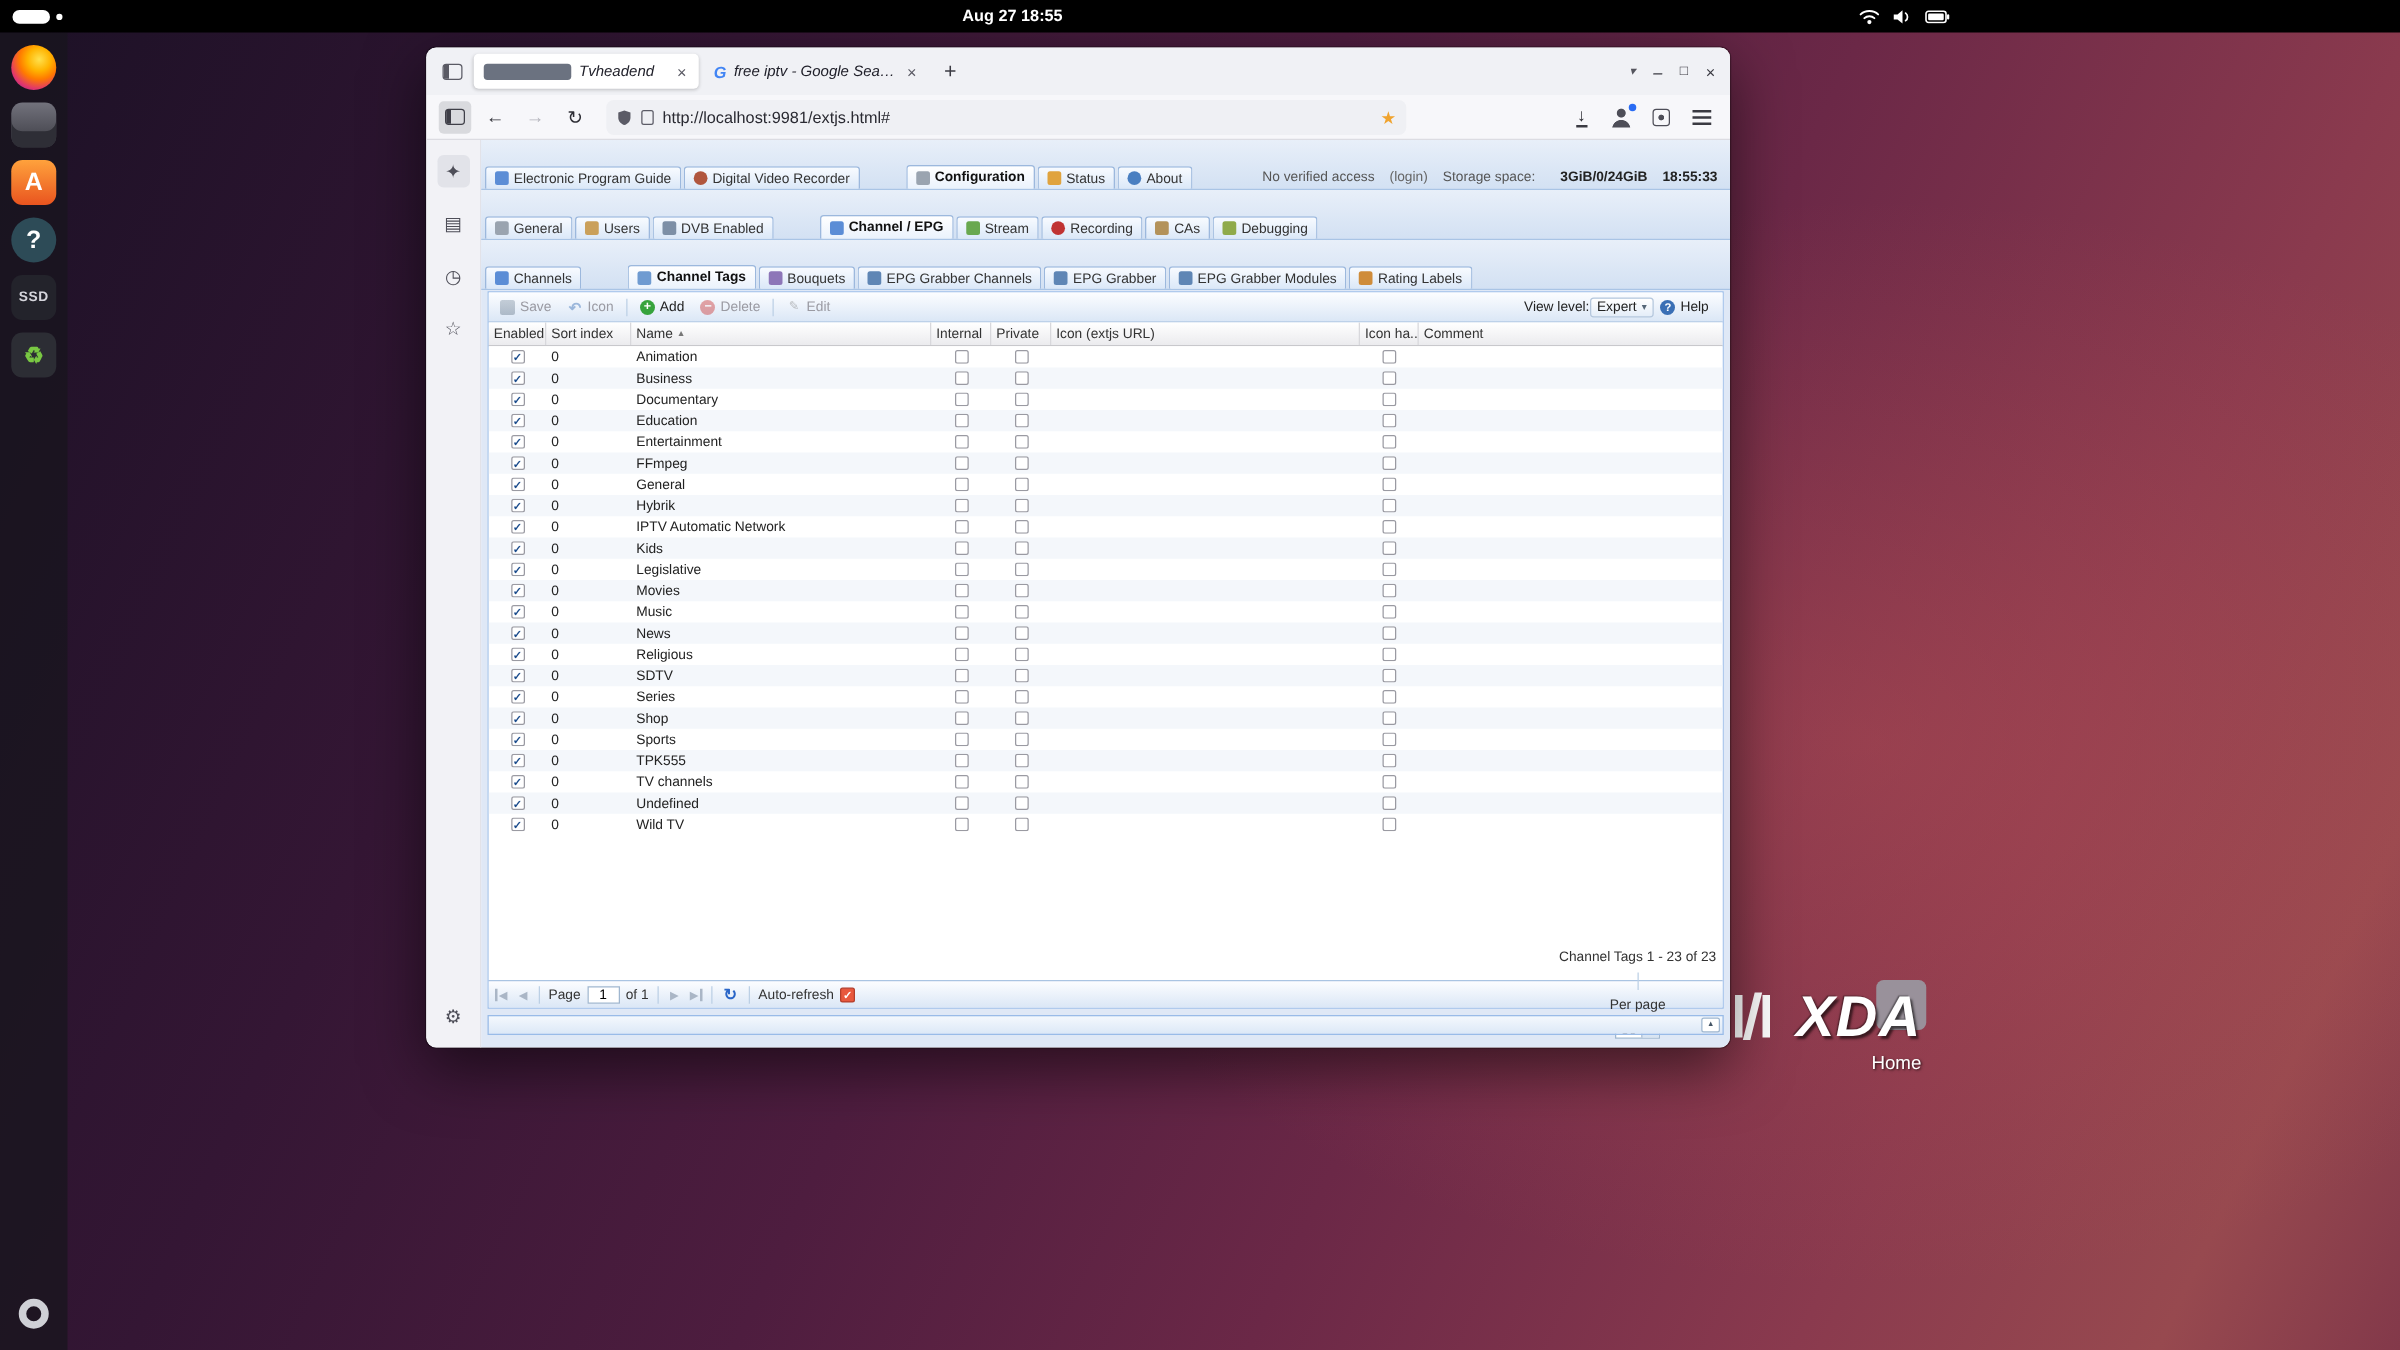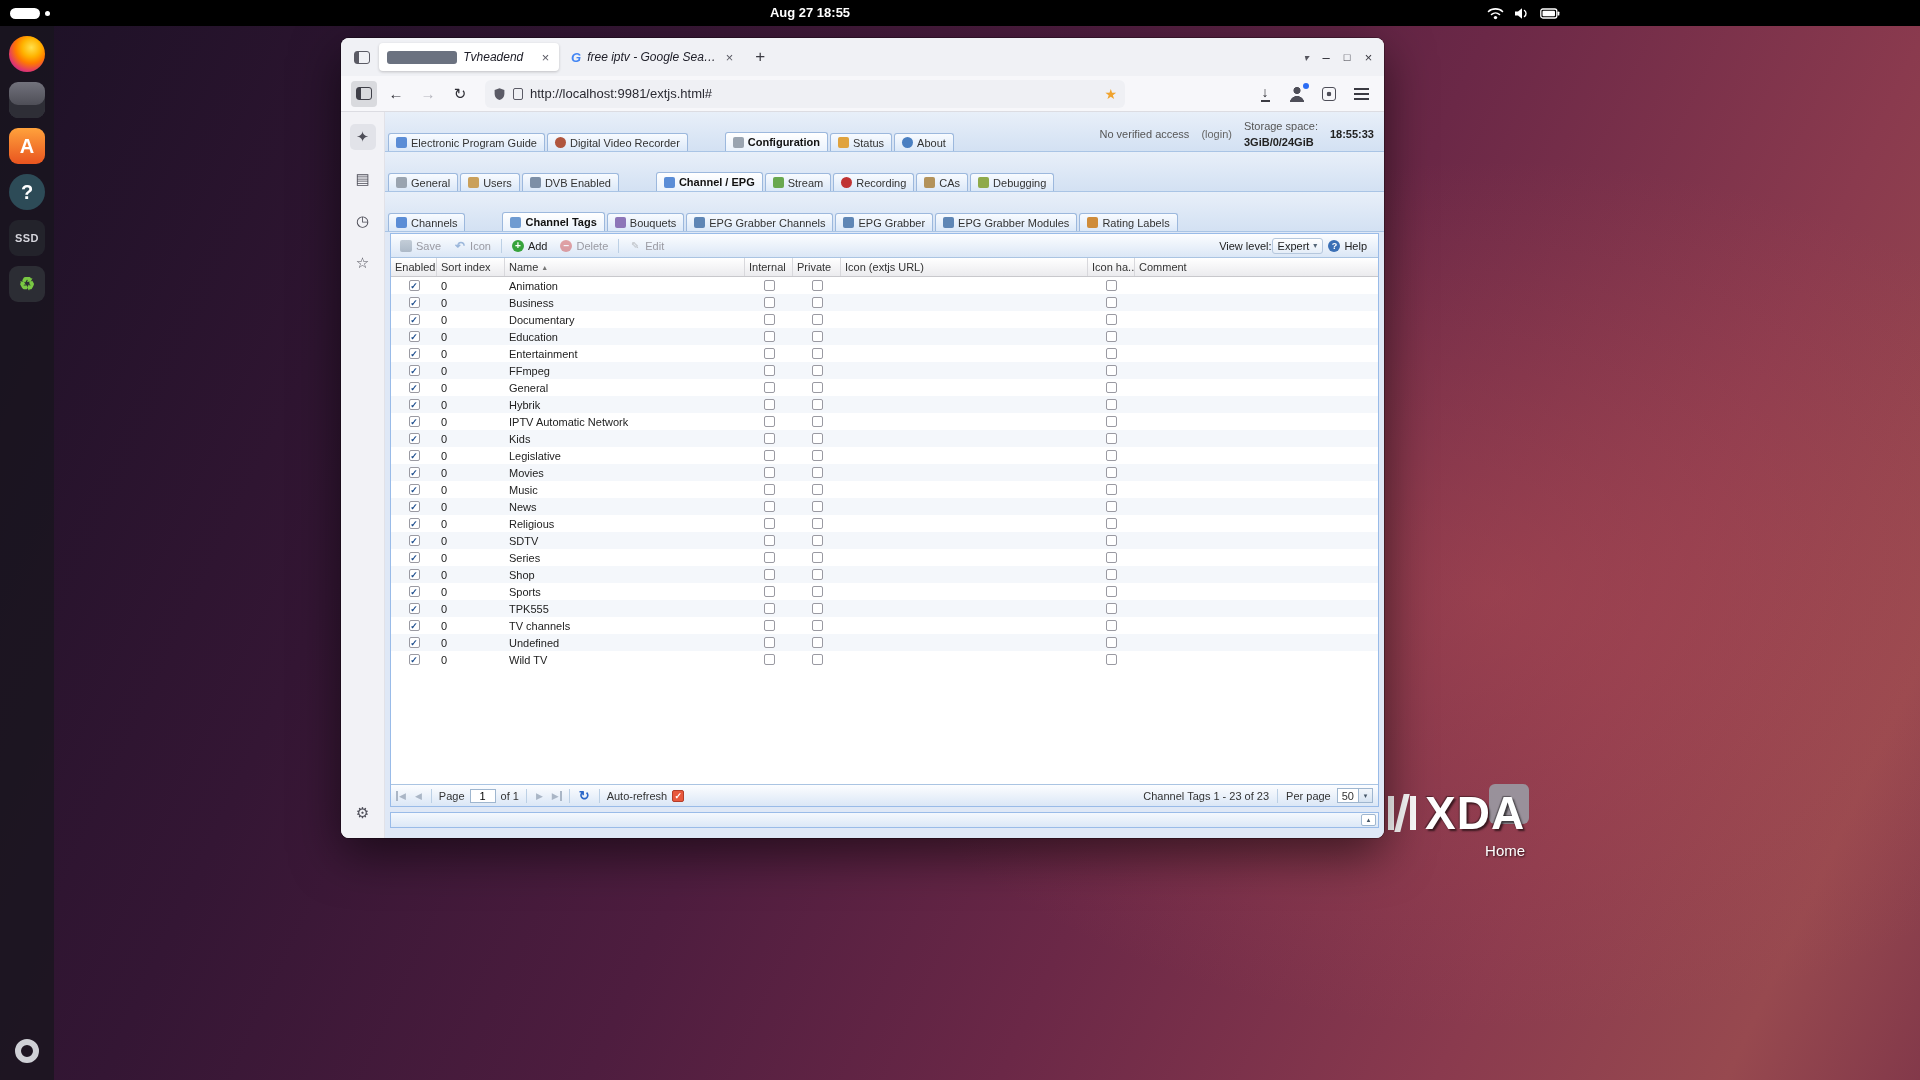--- a/index.html
+++ b/index.html
@@ -96,21 +96,21 @@
   .recording-icon { background:#c03333; border-radius:50%; }
   .cas-icon { background:#b3925a; }
   .debug-icon { background:#8faa4a; }
   .channel-tags-icon { background:#6f9bd1; }
   .bouquets-icon { background:#8d76b8; }
   .epg-grabber-channels-icon,.epg-grabber-icon,.epg-grabber-modules-icon { background:#5f86b5; }
   .rating-labels-icon { background:#cf8c3a; }
 
   .tvh-info { margin-left:auto; display:flex; align-items:center; gap:12px; padding:0 8px 3px 0; color:#555; white-space:nowrap; }
   .login-link { color:#666; }
-  .sp-wrap { display:flex; gap:4px;flex-direction:column; }
+  .sp-wrap { display:flex; gap:20px; }
   .sp-val, .tvh-time { font-weight:bold; color:#222; }
 
   .panel { flex:1; margin:1px 5px 0; border:1px solid #99bbe8; background:#fff; display:flex; flex-direction:column; min-height:0; }
 
   .toolbar { height:24px; flex:none; background:linear-gradient(#fcfdff,#dbe7f6); border-bottom:1px solid #aac4e2; display:flex; align-items:center; padding:0 4px; gap:3px; }
   .tbtn { display:inline-flex; align-items:center; gap:4px; padding:2px 5px; border-radius:3px; color:#222; }
   .tbtn.disabled { color:#9a9aa2; }
   .tbtn.disabled .tico { opacity:.45; }
   .tico { width:12px; height:12px; font-size:10px; line-height:12px; text-align:center; border-radius:2px; flex:none; }
   .ico-save { background:linear-gradient(#8899aa,#6b7c8d); }
@@ -138,33 +138,33 @@
   .cb { width:11px; height:11px; border:1px solid #9a9aa2; border-radius:2px; background:#fff; font-size:9px; line-height:10px; text-align:center; color:#1b4c8c; font-weight:bold; }
 
   .paging { height:22px; flex:none; border-top:1px solid #aac4e2; background:linear-gradient(#fcfdff,#dbe7f6); display:flex; align-items:center; padding:0 5px; gap:5px; color:#333; }
   .pgbtn { color:#6f87a6; font-size:9px; padding:0 2px; }
   .pgbtn.disabled { color:#aab6c6; }
   .pgbtn.first { border-left:2px solid currentColor; padding-left:1px; }
   .pgbtn.last { border-right:2px solid currentColor; padding-right:1px; }
   .pg-refresh { color:#2a66c8; font-size:13px; font-weight:bold; padding:0 2px; }
   .pg-input { width:26px; height:14px; border:1px solid #9fb6cf; font-size:11px; text-align:center; padding:0; font-family:inherit; }
   .ar-cb { width:12px; height:12px; background:#e8583d; border:1px solid #b33d2a; border-radius:2px; color:#fff; font-size:9px; line-height:11px; text-align:center; font-weight:bold; }
-  .paging-right { margin-left:auto; display:flex; align-items:center; gap:6px; }
+  .paging-right { margin-left:auto; display:flex; align-items:center; gap:6px;flex-direction:column; }
   .pselect { display:inline-flex; align-items:stretch; border:1px solid #9fb6cf; background:#fff; height:15px; }
   .pselect .val { padding:0 4px; display:flex; align-items:center; min-width:20px; }
   .pselect .selarr { width:14px; background:linear-gradient(#f2f6fb,#d6e3f2); border-left:1px solid #9fb6cf; font-size:7px; display:flex; align-items:center; justify-content:center; color:#456; }
 
   .south { height:16px; flex:none; margin:5px 5px 0; border:1px solid #99bbe8; background:linear-gradient(#f4f8fd,#dce8f7); display:flex; align-items:center; justify-content:flex-end; padding:0 2px; }
   .expand-btn { width:15px; height:12px; border:1px solid #9fb6cf; background:#fff; font-size:7px; line-height:10px; text-align:center; color:#456; border-radius:2px; }
 
   
   .xda { position:absolute; left:1388px; top:786px; z-index:20; color:#fff; }
   .xda-ghost { position:absolute; right:-4px; top:-2px; width:40px; height:40px; background:#9aa0a8; opacity:.85; border-radius:6px; }
-  .xda-row { position:relative; display:flex; align-items:center; gap:9px; font-size:46px; font-weight:bold; letter-spacing:1px;
-    text-shadow:2px 2px 2px rgba(0,0,0,.6), -1px -1px 1px rgba(0,0,0,.4); }
+  .xda-row { position:relative; display:flex; align-items:center; gap:21px; font-size:46px; font-weight:bold; letter-spacing:1px;
+    text-shadow:2px 2px 2px rgba(0,0,0,.6), -1px -1px 1px rgba(0,0,0,.4);font-style:italic; }
   .xda-mark { width:28px; height:34px; border-left:6px solid #fff; border-right:6px solid #fff; position:relative; }
   .xda-mark-bar { position:absolute; left:50%; top:-2px; bottom:-2px; width:6px; background:#fff; transform:translateX(-50%) skewX(-14deg); }
   .xda-home { text-align:right; font-size:15px; margin-top:2px; text-shadow:1px 1px 2px rgba(0,0,0,.7); }
 </style>
 </head>
 <body>
 
 <div class="topbar">
   <span class="pill"></span>
   <span class="pill-dot"></span>

